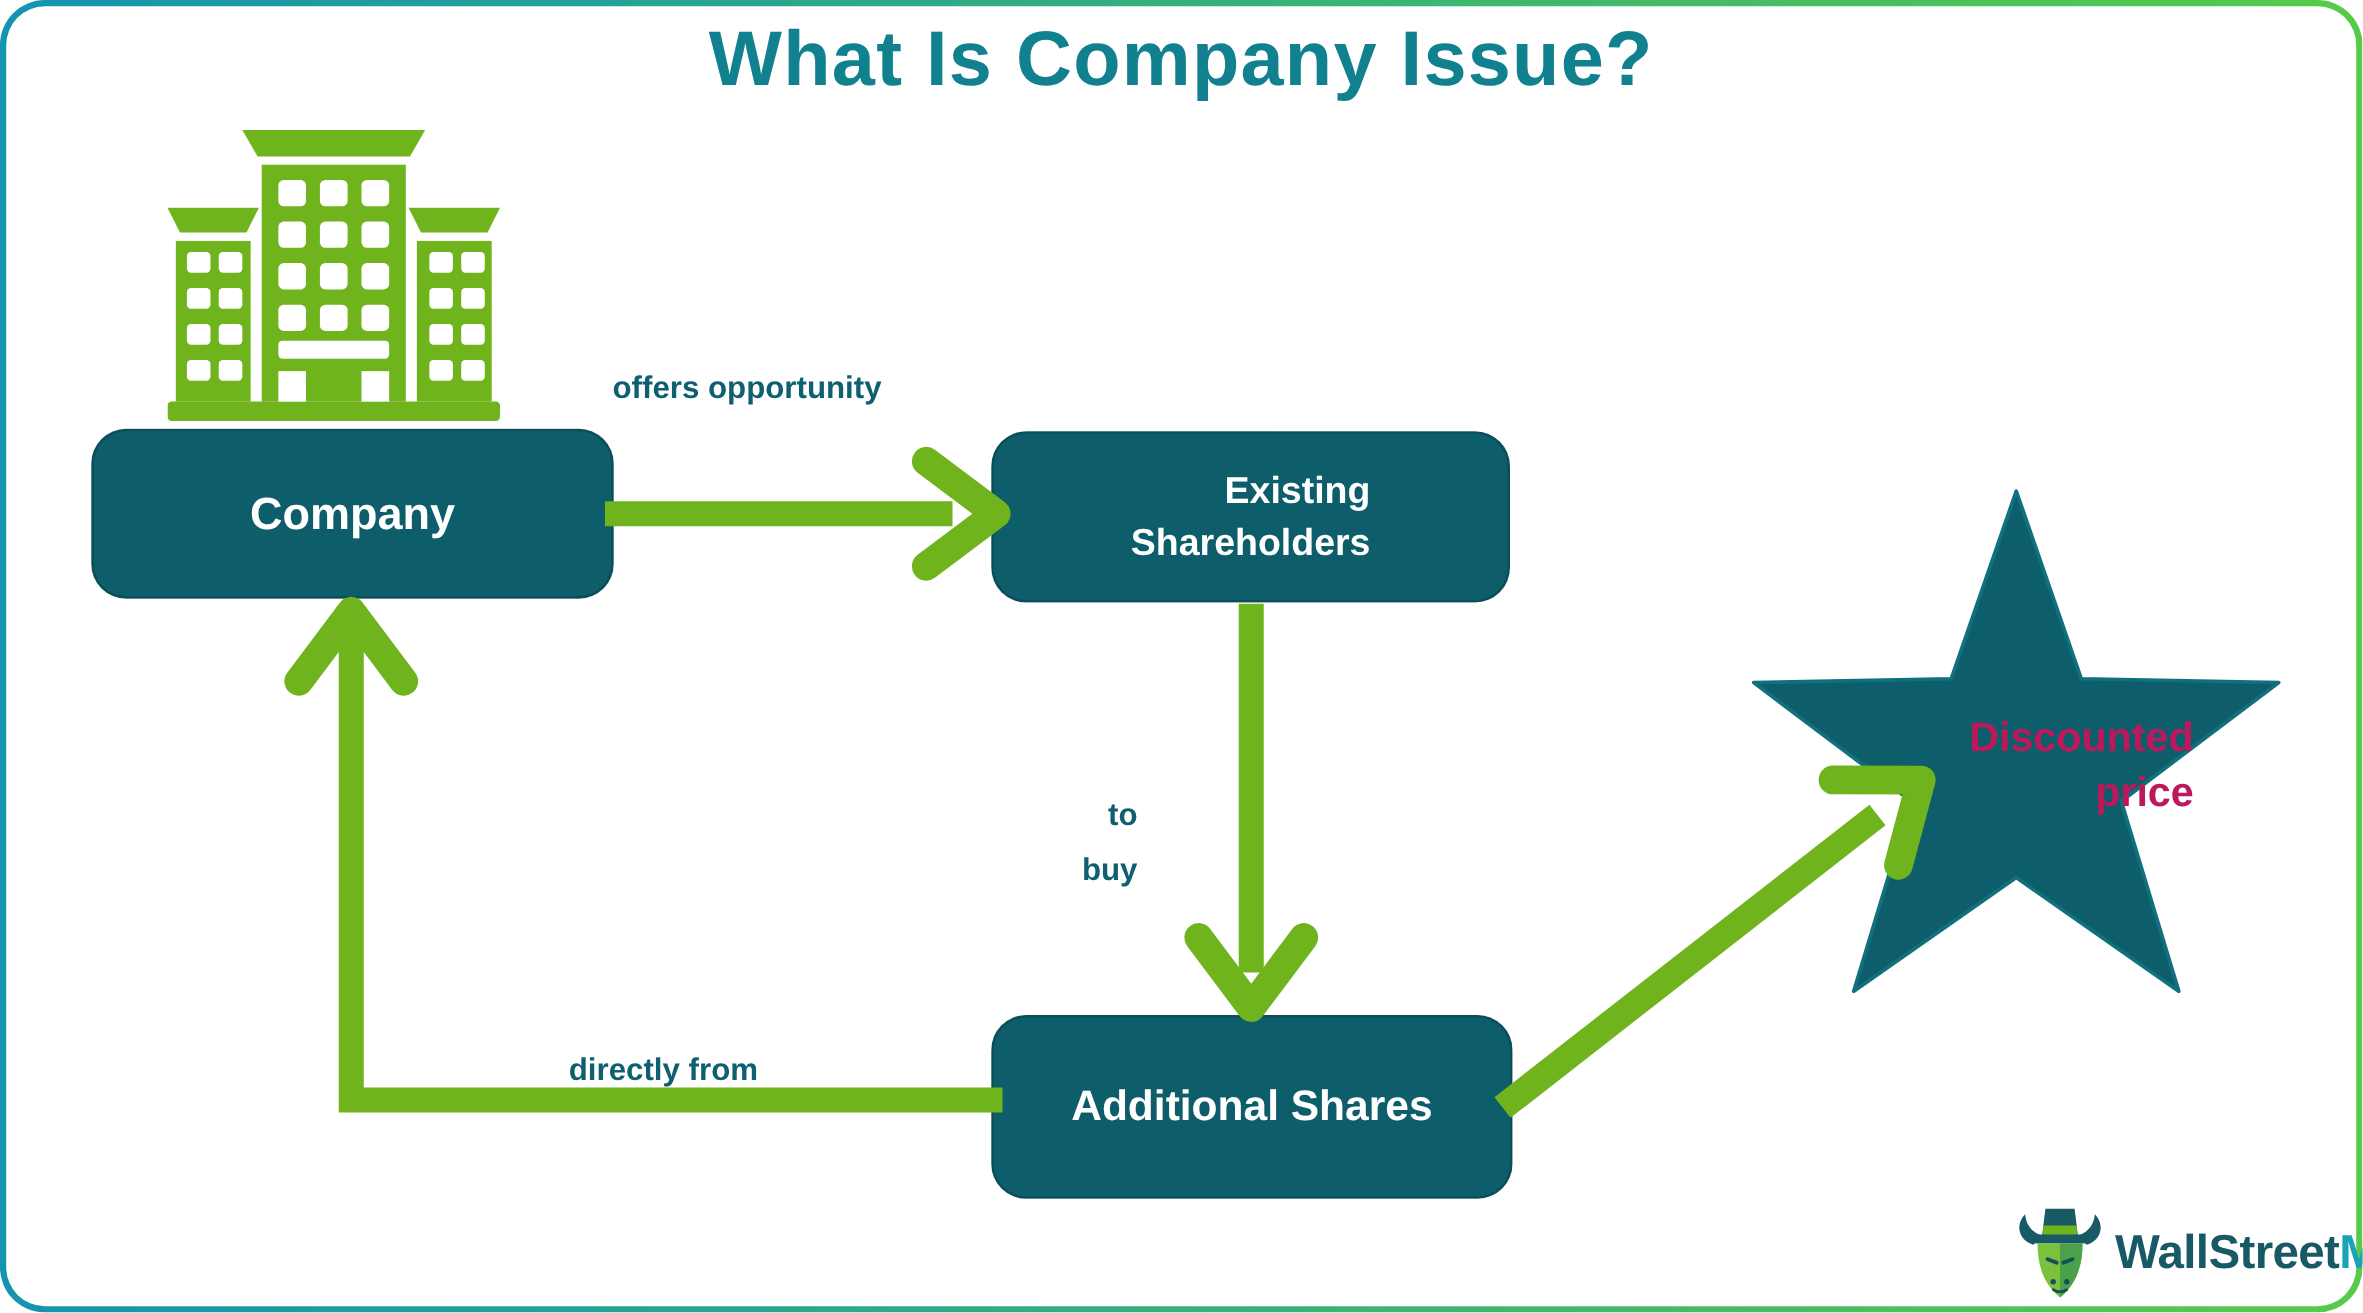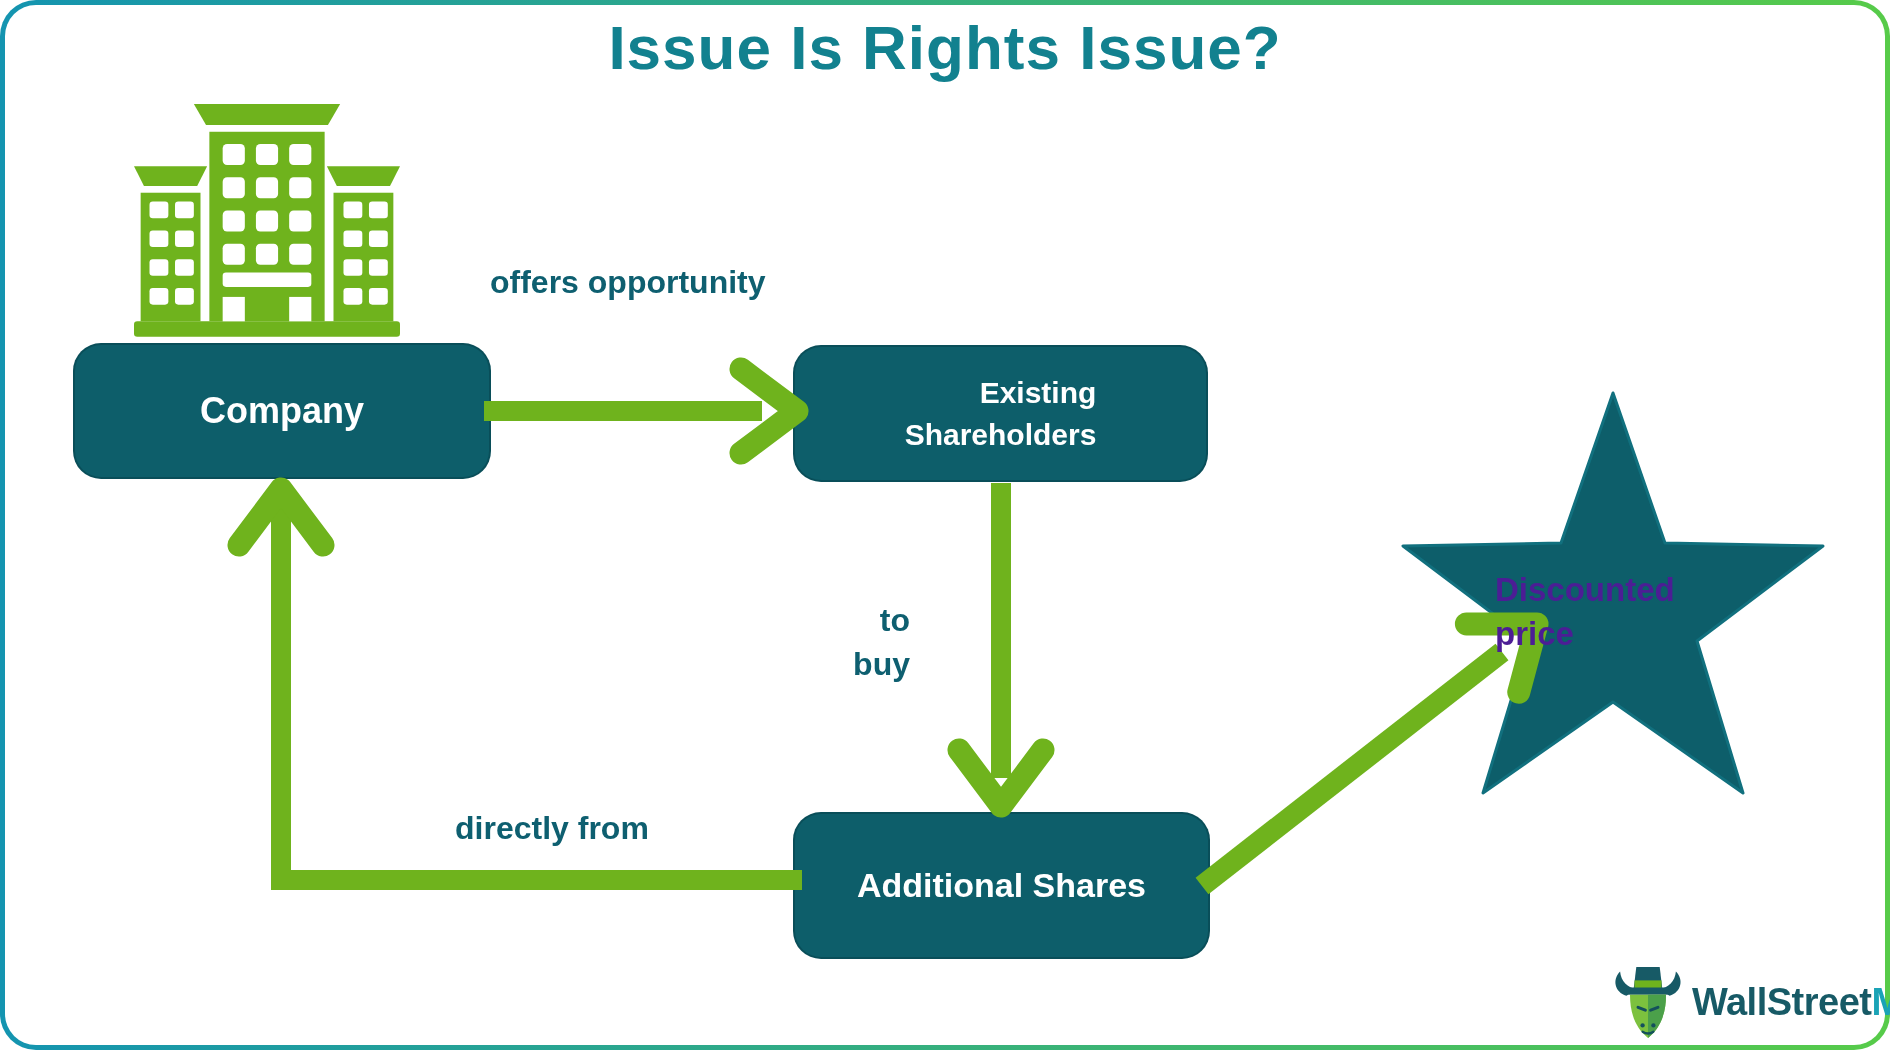--- a/index.html
+++ b/index.html
@@ -16,43 +16,43 @@
   .frame-inner{position:absolute;inset:5px;border-radius:31px;background:#fff;}
   .title{position:absolute;top:12px;left:0;width:100%;text-align:center;
     font-size:62px;font-weight:800;letter-spacing:1px;color:var(--teal_title);}
   .building{position:absolute;left:134px;top:94px;width:266px;height:244px;}
   .node{position:absolute;display:flex;align-items:center;justify-content:center;
     background:var(--teal_box);border:2px solid rgba(7,68,78,.6);border-radius:28px;
     color:var(--box_text);font-weight:700;text-align:right;z-index:1;}
   .node-company{left:73px;top:343px;width:418px;height:136px;font-size:36px;}
   .node-existing{left:793px;top:345px;width:415px;height:137px;font-size:30px;line-height:42px;}
   .node-additional{left:793px;top:812px;width:417px;height:147px;font-size:34px;}
-  .flow-label{position:absolute;color:var(--teal_label);font-weight:700;font-size:32px;z-index:3;}
+  .flow-label{position:absolute;color:var(--teal_label);font-weight:700;font-size:25px;z-index:3;margin-top:32px;}
   .lbl-offers{left:490px;top:264px;}
   .lbl-tobuy{left:770px;top:598px;width:140px;text-align:right;line-height:44px;}
   .lbl-directly{left:455px;top:810px;}
   .overlay{position:absolute;inset:0;z-index:2;pointer-events:none;}
-  .star-text{position:absolute;left:1495px;top:568px;width:260px;text-align:left;
-    color:#4c1d95;font-weight:700;font-size:33px;line-height:44px;z-index:3;}
+  .star-text{position:absolute;left:1495px;top:568px;width:260px;text-align:right;
+    color:#be185d;font-weight:700;font-size:33px;line-height:44px;z-index:3;}
   .logo{position:absolute;left:1612px;top:962px;display:flex;align-items:center;gap:8px;z-index:3;}
   .logo-bull{width:72px;height:80px;}
   .logo-text{font-size:38px;font-weight:800;letter-spacing:-0.5px;white-space:nowrap;}
   .logo-part1{color:var(--logo_dark);}
   .logo-part2{color:var(--logo_accent);}
   .arrow-stroke{stroke:var(--green);fill:none;}
 </style>
 </head>
 <body>
 
 <div class="canvas">
   <div class="frame">
     <div class="frame-inner"></div>
   </div>
 
-  <div class="title">Issue Is Rights Issue?</div>
+  <div class="title">What Is Company Issue?</div>
 
   <svg class="building" viewBox="0 0 240 218">
     <g style="fill:var(--green,#6fb31d)">
       <rect x="0" y="204" width="240" height="14" rx="3"></rect>
       <polygon points="54,8 186,8 175,27 65,27"></polygon>
       <rect x="68" y="33" width="104" height="171"></rect>
       <polygon points="0,64 66,64 57,82 9,82"></polygon>
       <rect x="6" y="88" width="54" height="116"></rect>
       <polygon points="174,64 240,64 231,82 183,82"></polygon>
       <rect x="180" y="88" width="54" height="116"></rect>

